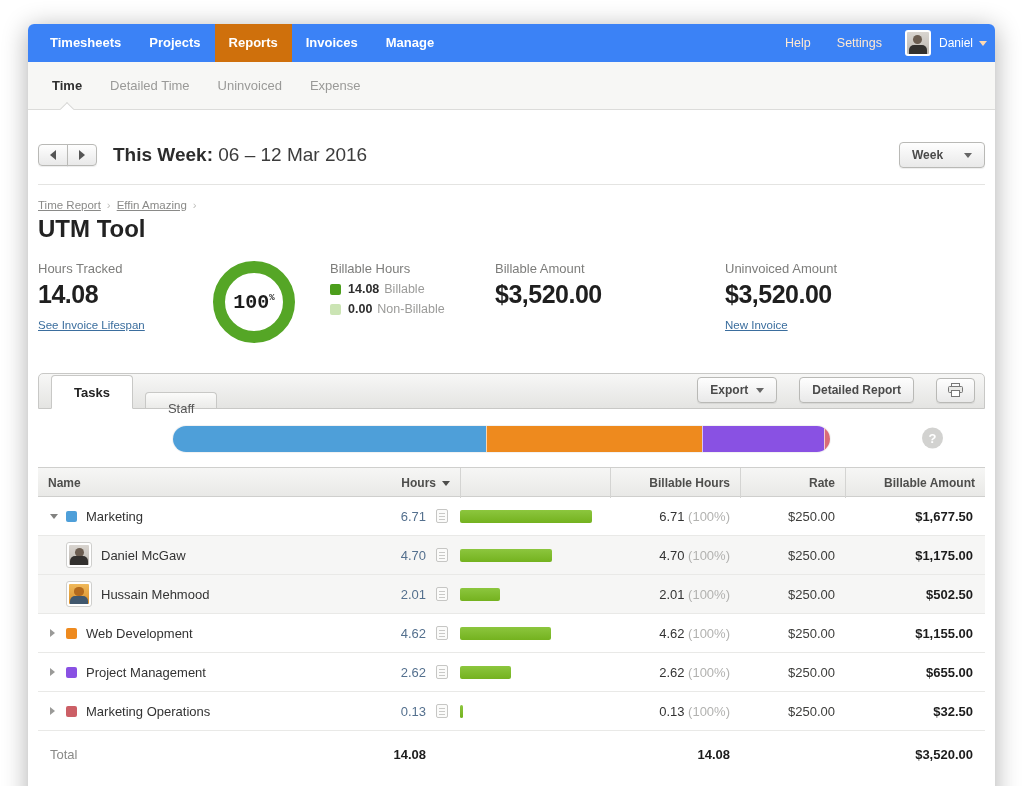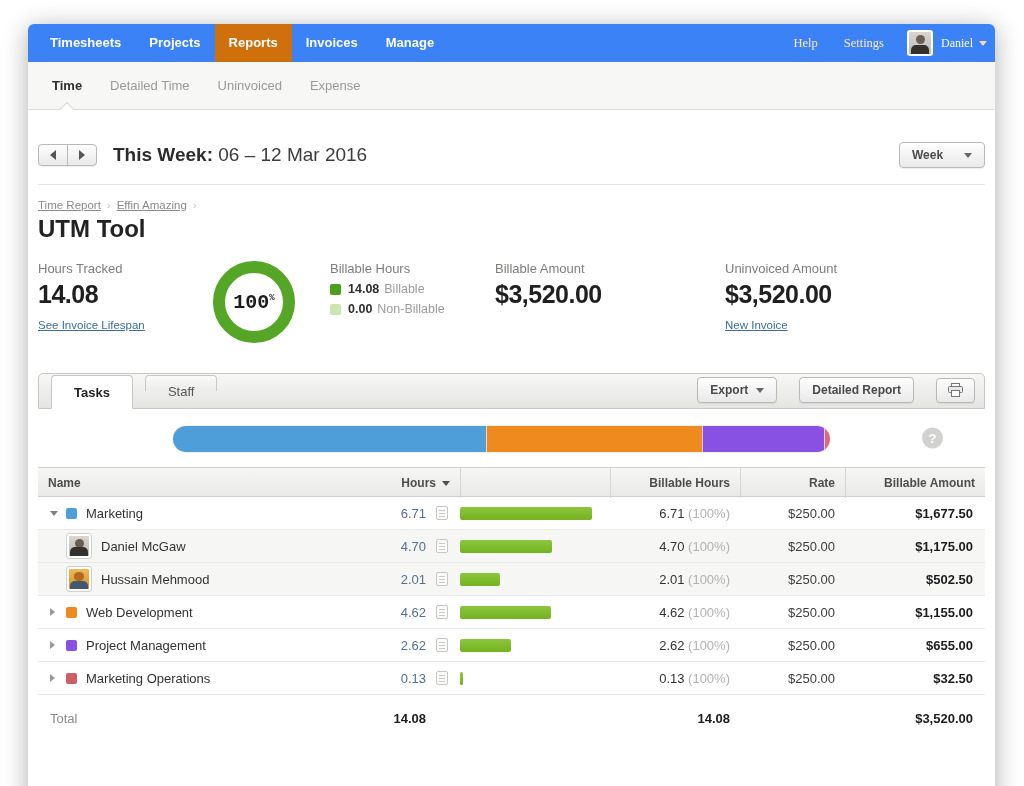--- a/index.html
+++ b/index.html
@@ -7,21 +7,21 @@
               font-family:"Liberation Sans", sans-serif; }
   .card { position:absolute; left:28px; top:24px; width:967px; height:980px;
           background:#fff; border-radius:6px; box-shadow:0 4px 26px rgba(0,0,0,.32); }
 
   
   .nav { display:flex; align-items:stretch; height:38px; background:#3b82f6;
          border-radius:6px 6px 0 0; padding:0 8px; }
   .nav-item { padding:0 14px; line-height:38px; color:#fff; font-size:13px;
               font-weight:bold; cursor:default; }
   .nav-item.active { background:#cf700c; }
-  .nav-right { margin-left:auto; display:flex; align-items:center;font-family:Liberation Serif, serif; }
+  .nav-right { margin-left:auto; display:flex; align-items:center; }
   .nav-link { color:#ffe9d2; font-size:12.5px; padding:0 13px; }
   .user-chip { display:flex; align-items:center; margin-left:10px; }
   .avatar { width:26px; height:26px; background:#fff; border-radius:3px; padding:2px; }
   .avatar .fig { position:relative; width:100%; height:100%; overflow:hidden; border-radius:1px; }
   .fig-daniel { background:linear-gradient(#d9d5d0,#bdb8b2); }
   .fig-daniel:before { content:""; position:absolute; left:50%; top:3px; width:9px; height:9px;
                        margin-left:-4.5px; border-radius:50%; background:#6b5d51; }
   .fig-daniel:after  { content:""; position:absolute; left:50%; bottom:0; width:18px; height:9px;
                        margin-left:-9px; border-radius:5px 5px 0 0; background:#33312f; }
   .fig-hussain { background:linear-gradient(#f0b95a,#d98f2b); }
@@ -119,21 +119,21 @@
   .grid-row { display:grid;
       grid-template-columns:320px 72px 30px 1fr 130px 105px 140px; align-items:center; }
   .thead { background:linear-gradient(#f6f6f5,#e9e9e7); border-top:1px solid #cfcfcd;
            border-bottom:1px solid #cfcfcd; height:30px; font-size:12px; font-weight:bold; color:#4e4e4c; }
   .thead .hcell { display:flex; align-items:center; height:30px; padding:0 10px; }
   .thead .hcell.r { justify-content:flex-end; }
   .thead .hcell.bl { border-left:1px solid #d4d4d2; }
   .sort-caret { width:0; height:0; border-left:4px solid transparent; border-right:4px solid transparent;
                 border-top:5px solid #4e4e4c; margin-left:6px; }
 
-  .trow { height:33px; border-bottom:1px solid #e9e9e7; font-size:13px; color:#333; background:#fff; }
+  .trow { height:39px; border-bottom:1px solid #e9e9e7; font-size:13px; color:#333; background:#fff; }
   .trow.sub { background:#f6f6f5; }
   .cell-name { display:flex; align-items:center; padding-left:12px; }
   .cell-name .expander { width:14px; display:flex; }
   .tri-down { width:0; height:0; border-left:4px solid transparent; border-right:4px solid transparent;
               border-top:5px solid #828280; }
   .tri-right { width:0; height:0; border-top:4px solid transparent; border-bottom:4px solid transparent;
                border-left:5px solid #9a9a98; }
   .task-swatch { width:11px; height:11px; border-radius:2px; margin:0 9px 0 2px; }
   .row-avatar { margin:0 9px 0 16px; border:1px solid #cfcfcd; }
   .cell-hours { text-align:right; color:#54708e; padding-right:4px; }
@@ -243,21 +243,21 @@
       </div>
       <div class="stat-ua">
         <div class="stat-label">Uninvoiced Amount</div>
         <div class="stat-value">$3,520.00</div>
         <span class="stat-link">New Invoice</span>
       </div>
     </div>
 
     <div class="module">
       <div class="tabbar">
-        <div id="rtabs" style="display:flex;">
+        <div id="rtabs" style="display:flex;align-items:flex-end">
             <div class="rtab active">Tasks</div>
             <div class="rtab">Staff</div>
           </div>
         <div class="tab-actions">
           <span class="btn">
             <span>Export</span>
             <span class="dd-caret"></span>
           </span>
           <span class="btn">
             <span>Detailed Report</span>

